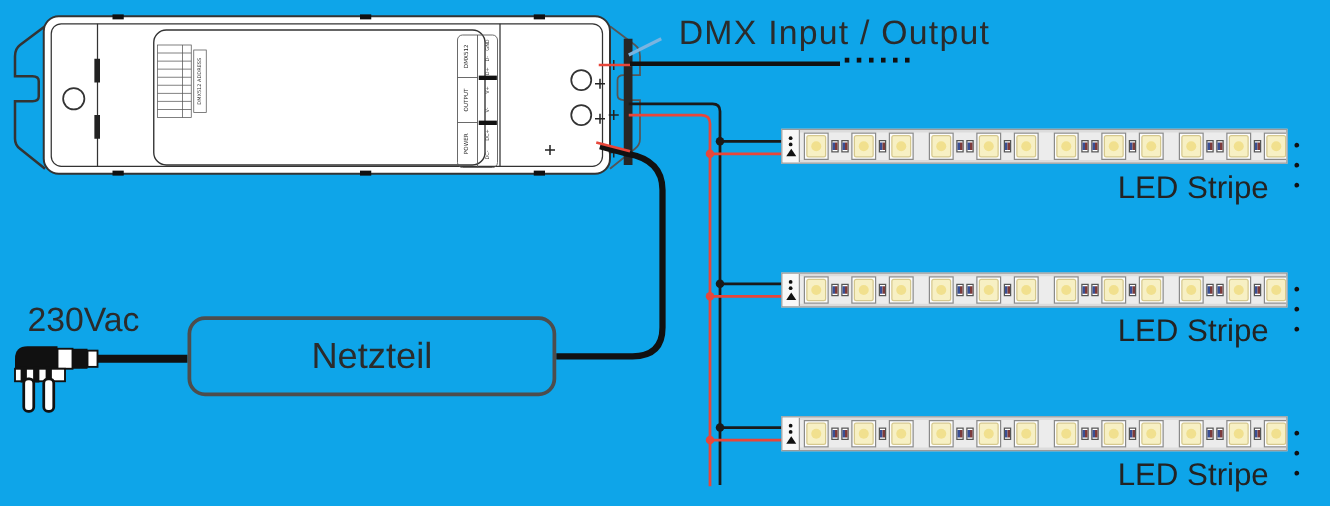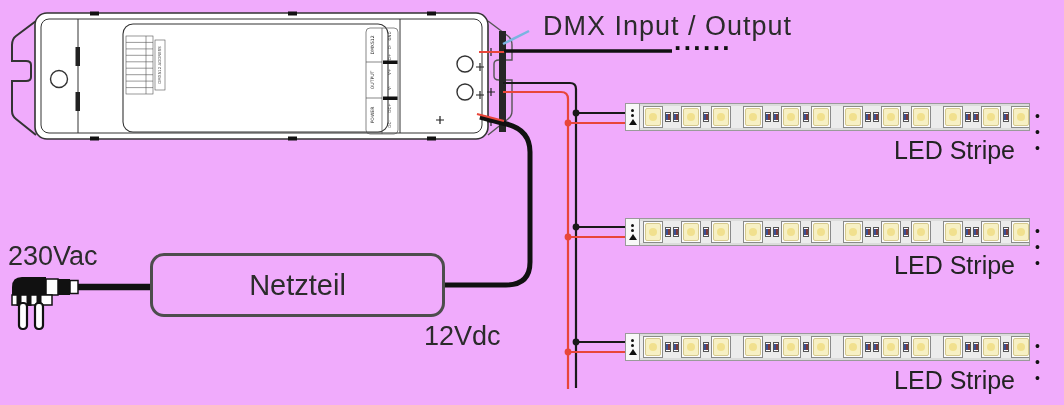--- a/index.html
+++ b/index.html
@@ -1,22 +1,22 @@
 <!DOCTYPE html>
 <html><head>
 <meta charset="utf-8">
 <style>
   html,body{margin:0;padding:0;background:#fff;}
-  .stage{position:relative;width:1064px;height:405px;background:#f0abfc;overflow:hidden;
+  .stage{position:relative;width:1064px;height:405px;background:#0ea5e9;overflow:hidden;
          font-family:"Liberation Sans",sans-serif;color:#2b2b2b;}
   .lineart{position:absolute;left:0;top:0;}
   .lbl{position:absolute;white-space:nowrap;}
   .lbl-dmx{left:543px;top:11px;font-size:27px;letter-spacing:1px;}
   .lbl-dmx-dots{left:674px;top:33px;font-size:26px;font-weight:bold;letter-spacing:1px;color:#111;}
-  .lbl-mains{left:8px;top:241px;font-size:27px;}
+  .lbl-mains{left:22px;top:241px;font-size:27px;}
   .lbl-dc{left:424px;top:321px;font-size:27px;}
   .psu-box{position:absolute;left:150px;top:253px;width:295px;height:64px;box-sizing:border-box;
            border:3px solid #4d4d4d;border-radius:14px;display:flex;align-items:center;justify-content:center;}
   .psu-label{font-size:29px;}
   .strip{position:absolute;left:625px;width:405px;height:28px;background:#ececec;
          border:1px solid #9a9a9a;box-sizing:border-box;display:flex;align-items:center;
          overflow:hidden;box-shadow:inset 0 2px 0 #dcdcdc, inset 0 -2px 0 #dcdcdc;}
   .strip>*{flex:0 0 auto;}
   .strip-1{top:103px;} .strip-2{top:218px;} .strip-3{top:333px;}
   .strip-label{position:absolute;left:645px;width:370px;text-align:right;font-size:25px;color:#232323;}
@@ -167,21 +167,20 @@
           <rect x="36.5" y="293" width="5" height="13"></rect>
       </g>
       <rect x="19" y="303" width="8" height="26" rx="3.5" fill="#fff" stroke="#111" stroke-width="2.2"></rect>
       <rect x="35" y="303" width="8" height="26" rx="3.5" fill="#fff" stroke="#111" stroke-width="2.2"></rect>
     </g>
   </svg>
 
   <div class="lbl lbl-dmx">DMX Input / Output</div>
   <div class="lbl lbl-dmx-dots">······</div>
   <div class="lbl lbl-mains">230Vac</div>
-  <div class="lbl lbl-dc">12Vdc</div>
 
   <div class="psu-box">
     <span class="psu-label">Netzteil</span>
   </div>
 
   <div class="strip strip-1">
       <div class="conn">
         <div class="c-dot"></div>
         <div class="c-dot"></div>
         <div class="c-tri"></div>

